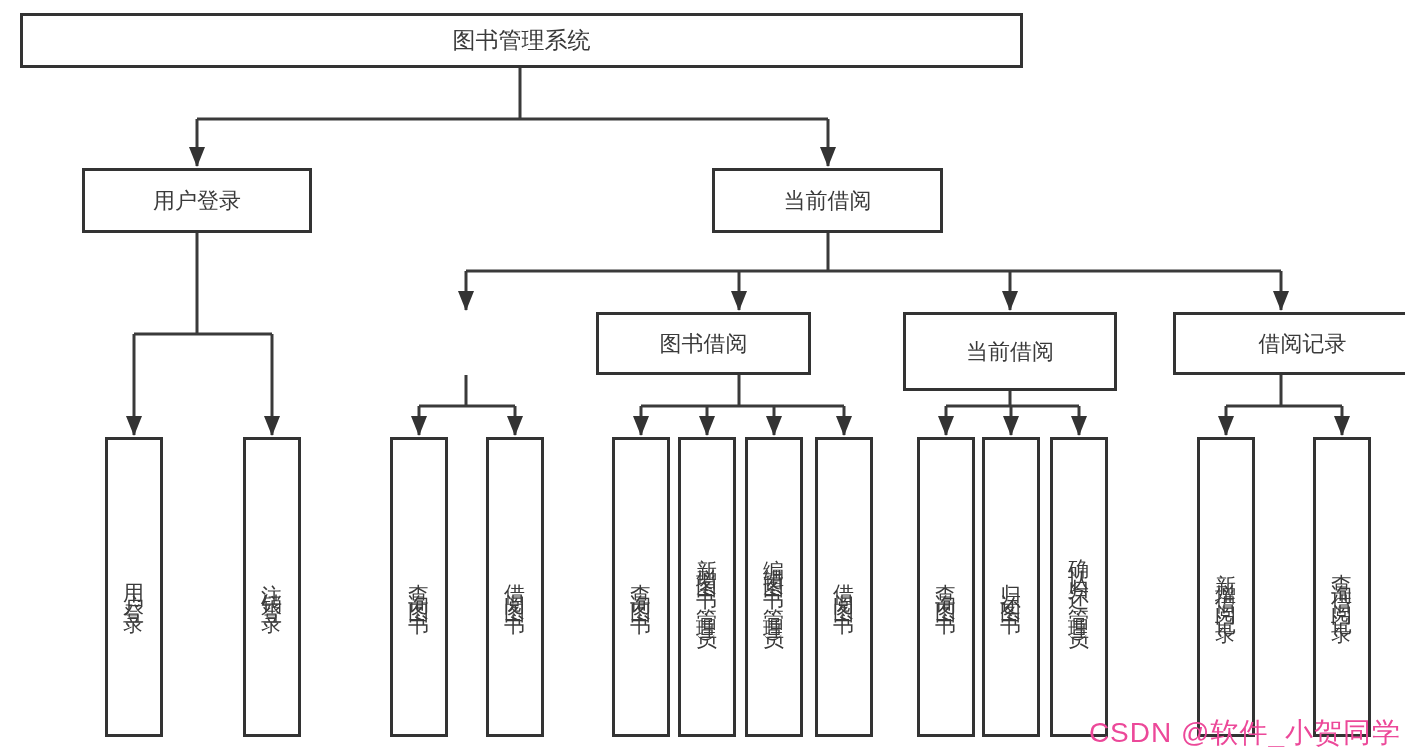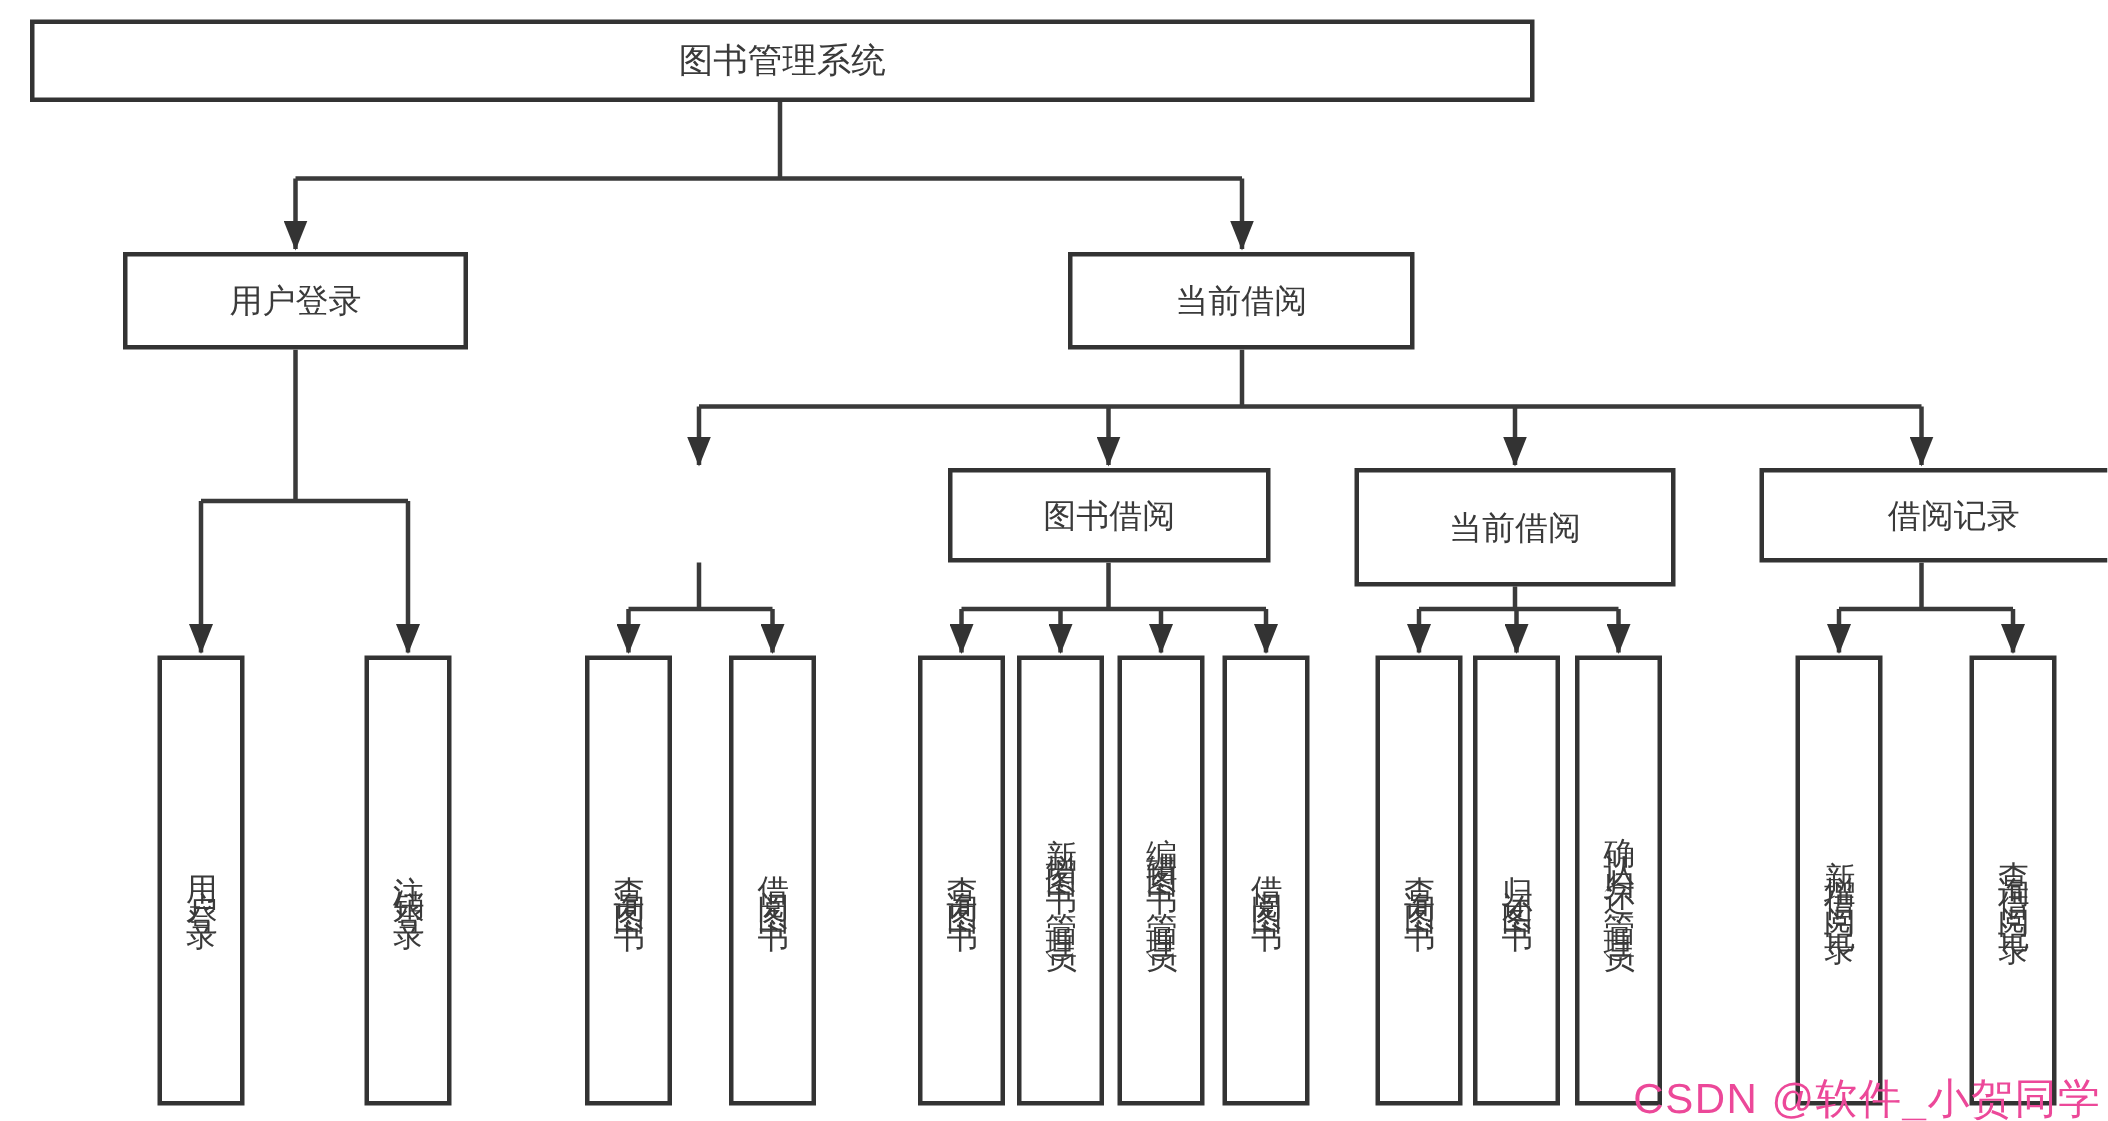--- a/index.html
+++ b/index.html
@@ -17,21 +17,21 @@
   .leaf{
     writing-mode:vertical-rl;text-orientation:mixed;
     font-size:21px;letter-spacing:10px;line-height:1;
     width:58px;top:437px;height:300px;
   }
   
   #root{left:20px;top:13px;width:1003px;height:55px;}
   #b0{left:82px;top:168px;width:230px;height:65px;}
   #b1{left:712px;top:168px;width:231px;height:65px;}
   #c0{left:362px;top:312px;width:208px;height:63px;}
-  #c1{left:632px;top:312px;width:215px;height:63px;}
+  #c1{left:596px;top:312px;width:215px;height:63px;}
   #c2{left:903px;top:312px;width:214px;height:79px;}
   #c3{left:1173px;top:312px;width:259px;height:63px;}
   #l0{left:105px;} #l1{left:243px;}
   #l2{left:390px;} #l3{left:486px;}
   #l4{left:612px;} #l5{left:678px;} #l6{left:745px;} #l7{left:815px;}
   #l8{left:917px;} #l9{left:982px;} #l10{left:1050px;}
   #l11{left:1197px;} #l12{left:1313px;}
   .watermark{
     position:absolute;right:4px;top:714px;z-index:3;
     font-size:28px;color:#ec4899;letter-spacing:1px;white-space:nowrap;text-align:center;

